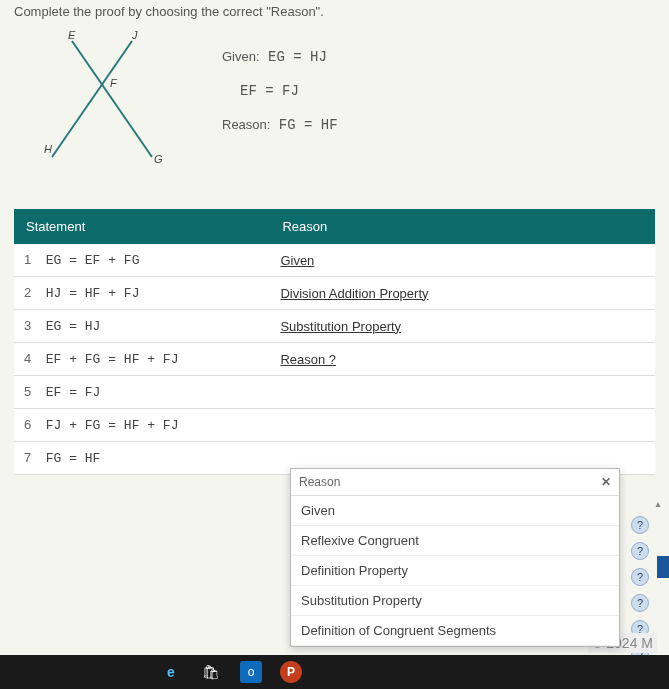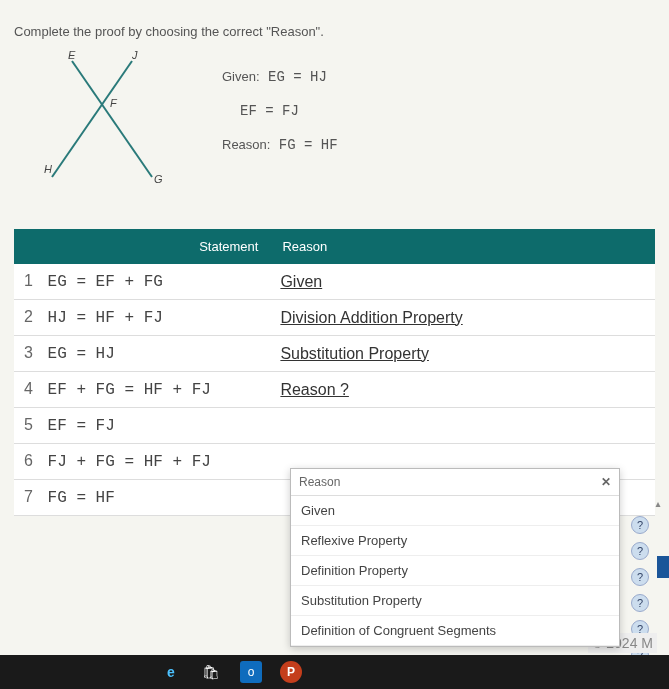--- a/index.html
+++ b/index.html
@@ -7,21 +7,21 @@
       font-family: Arial, sans-serif;
       background: #f5f5f0;
       width: 669px;
       height: 689px;
       overflow: hidden;
       position: relative;
       font-size: 13px;
       color: #333;
     }
     .content {
-      padding: 24px 14px;
+      padding: 4px 14px;
     }
     .instruction {
       font-size: 13px;
       color: #555;
       margin-bottom: 10px;
     }
     .top-area {
       display: flex;
       gap: 20px;
       margin-bottom: 40px;
@@ -46,27 +46,27 @@
       background: #fff;
     }
     .proof-table thead th {
       background: #0d6b6b;
       color: #fff;
       text-align: left;
       padding: 10px 12px;
       font-weight: normal;
       font-size: 13px;
     }
-    .proof-table thead th:first-child { width: 40%; text-align: right; }
+    .proof-table thead th:first-child { width: 40%; }
     .proof-table tbody td {
       padding: 8px 10px;
       border-bottom: 1px solid #ddd;
       vertical-align: middle;
       font-family: 'Courier New', monospace;
-      font-size: 16px;
+      font-size: 13px;
       color: #444;
       margin-left: 29px;
     }
     .proof-table tbody td.reason-cell {
       font-family: Arial, sans-serif;
       text-decoration: underline;
       color: #333;
     }
     .rownum { display: inline-block; width: 14px; color: #666; font-family: Arial; }
     .dropdown {
@@ -231,21 +231,21 @@
     </tbody>
   </table>
 </div>
 
 <div class="dropdown">
   <div class="dropdown-header">
     <span>Reason</span>
     <span class="dropdown-close">✕</span>
   </div>
   <div class="dropdown-item">Given</div>
-  <div class="dropdown-item">Reflexive Property</div>
+  <div class="dropdown-item">Reflexive Congruent</div>
   <div class="dropdown-item">Definition Property</div>
   <div class="dropdown-item">Substitution Property</div>
   <div class="dropdown-item">Definition of Congruent Segments</div>
 
 </div>
 
 <div class="scroll-up">▴</div>
 
 <div class="hint-col">
   <div class="hint-badge">?</div>

